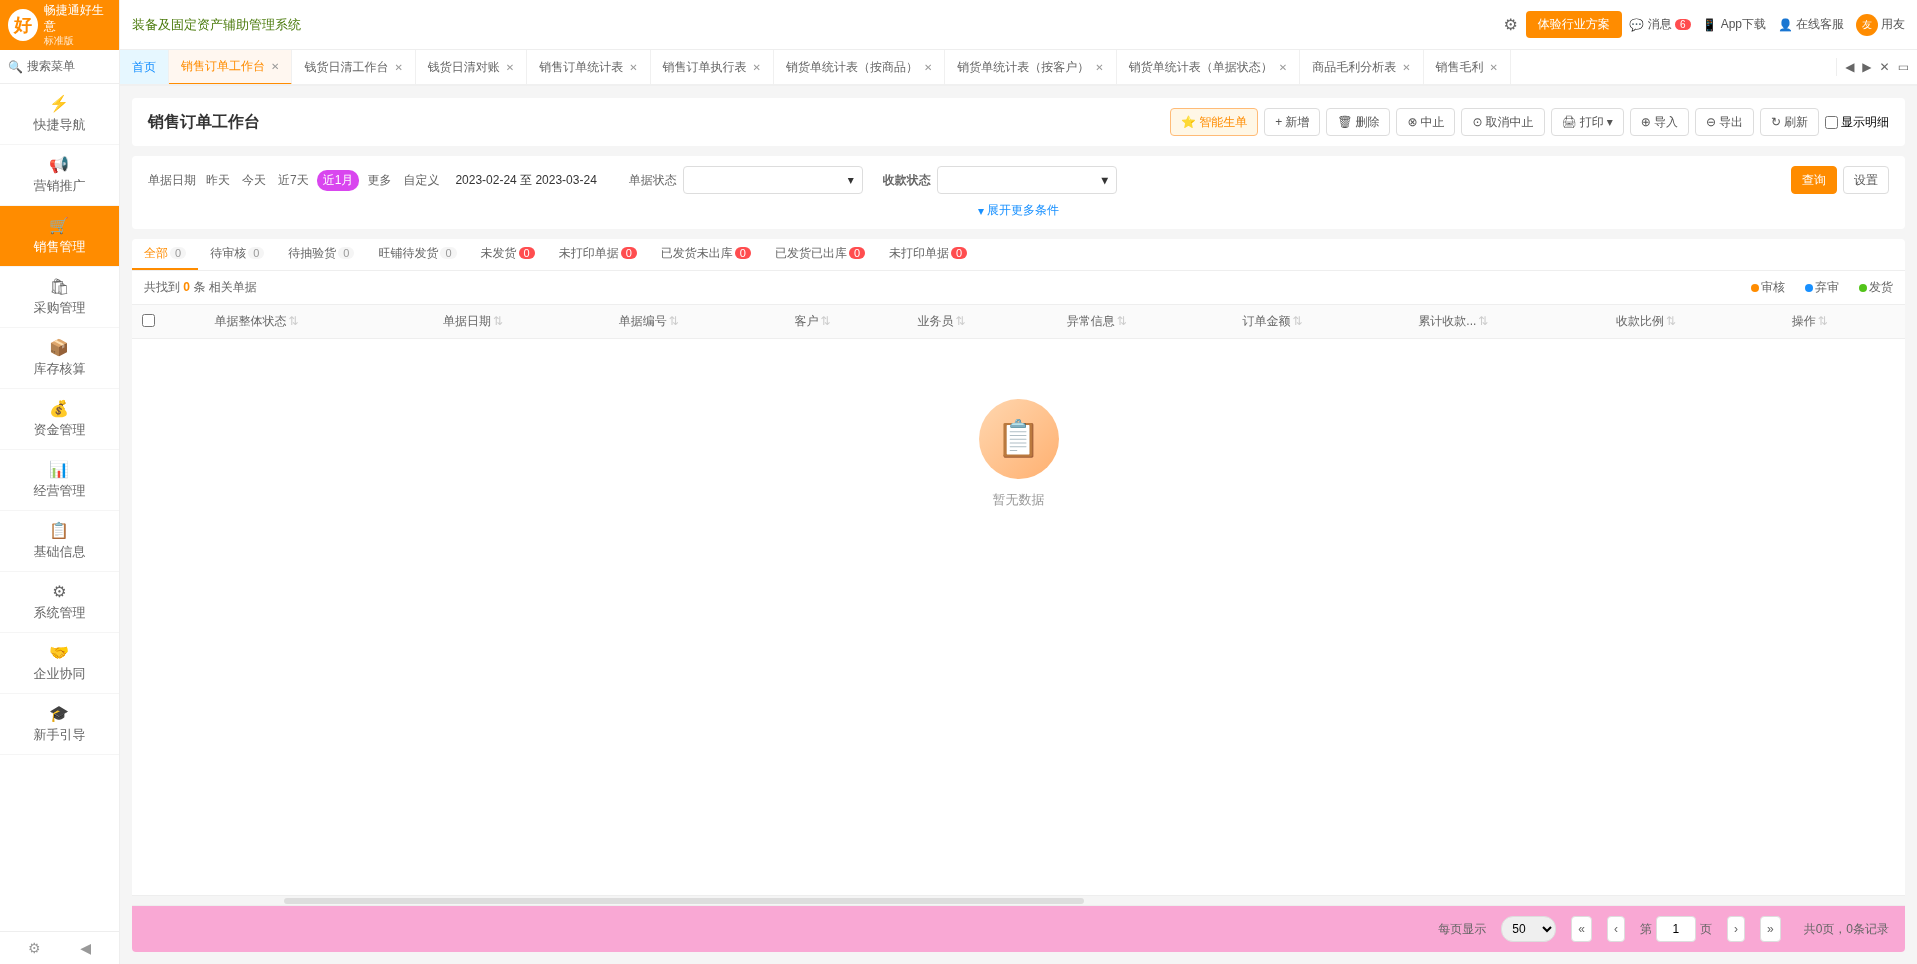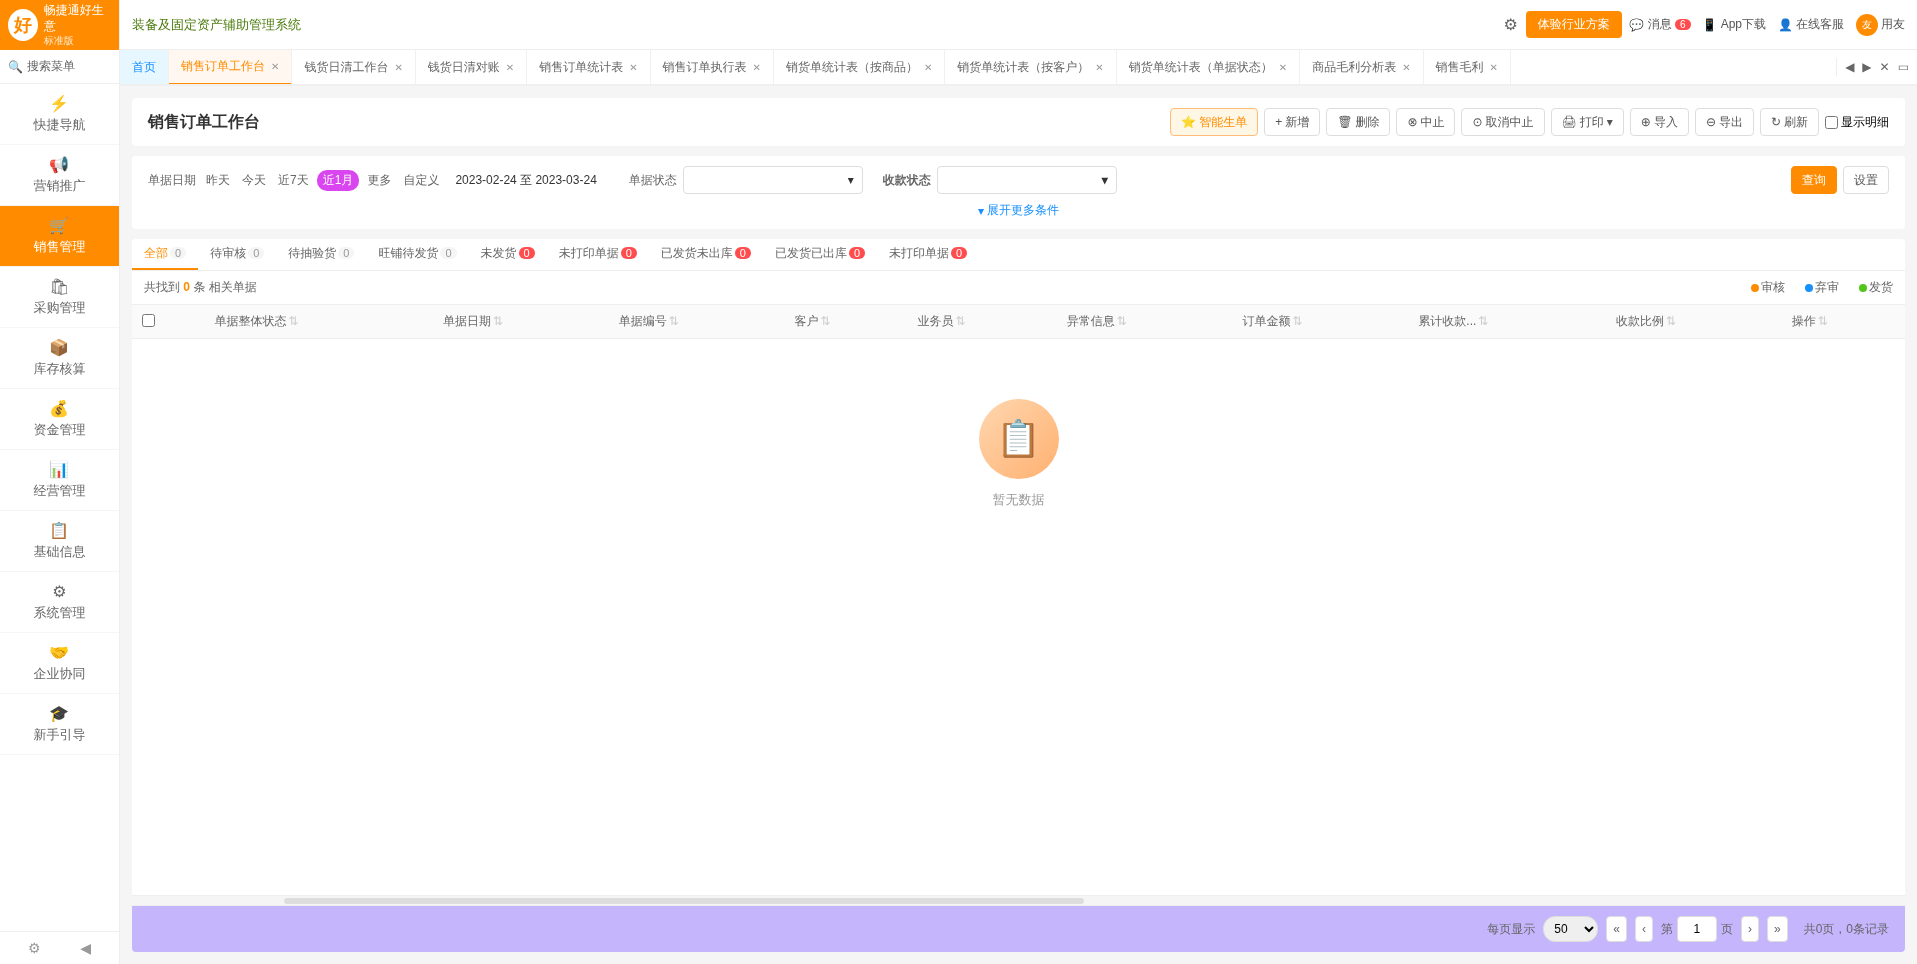--- a/index.html
+++ b/index.html
@@ -86,21 +86,21 @@
     .data-table { width: 100%; border-collapse: collapse; }
     .data-table th { background: #fafafa; padding: 8px 10px; text-align: left; color: #666; font-weight: normal; border-bottom: 1px solid #eee; white-space: nowrap; }
     .data-table th .sort-icons { color: #ccc; margin-left: 2px; }
     .table-wrap { overflow: auto; flex: 1; }
 
     
     .empty-state { display: flex; flex-direction: column; align-items: center; justify-content: center; padding: 60px 0; gap: 12px; }
     .empty-text { color: #999; font-size: 13px; }
 
     
-    .pagination { display: flex; align-items: center; justify-content: flex-end; padding: 10px 16px; border-top: 1px solid #eee; gap: 8px; background: #c4b5fd; }
+    .pagination { display: flex; align-items: center; justify-content: flex-end; padding: 10px 16px; border-top: 1px solid #eee; gap: 15px; background: #f9a8d4; }
     .pagination-label { color: #666; }
     .pagination-select { border: 1px solid #ddd; border-radius: 12px; padding: 2px 6px; height: 26px; }
     .pagination-btn { border: 1px solid #ddd; background: #fff; border-radius: 4px; padding: 2px 6px; cursor: pointer; color: #666; height: 26px; display: flex; align-items: center; }
     .pagination-btn:disabled { color: #ccc; cursor: default; }
     .pagination-page { display: flex; align-items: center; gap: 4px; color: #666; }
     .pagination-page input { width: 40px; border: 1px solid #ddd; border-radius: 4px; text-align: center; padding: 2px; height: 26px; }
     .total-records { color: #666; margin-left: 8px; }
 
     
     .scroll-area { height: 10px; background: #f5f5f5; border-top: 1px solid #eee; display: flex; align-items: center; padding: 0 12px; }

